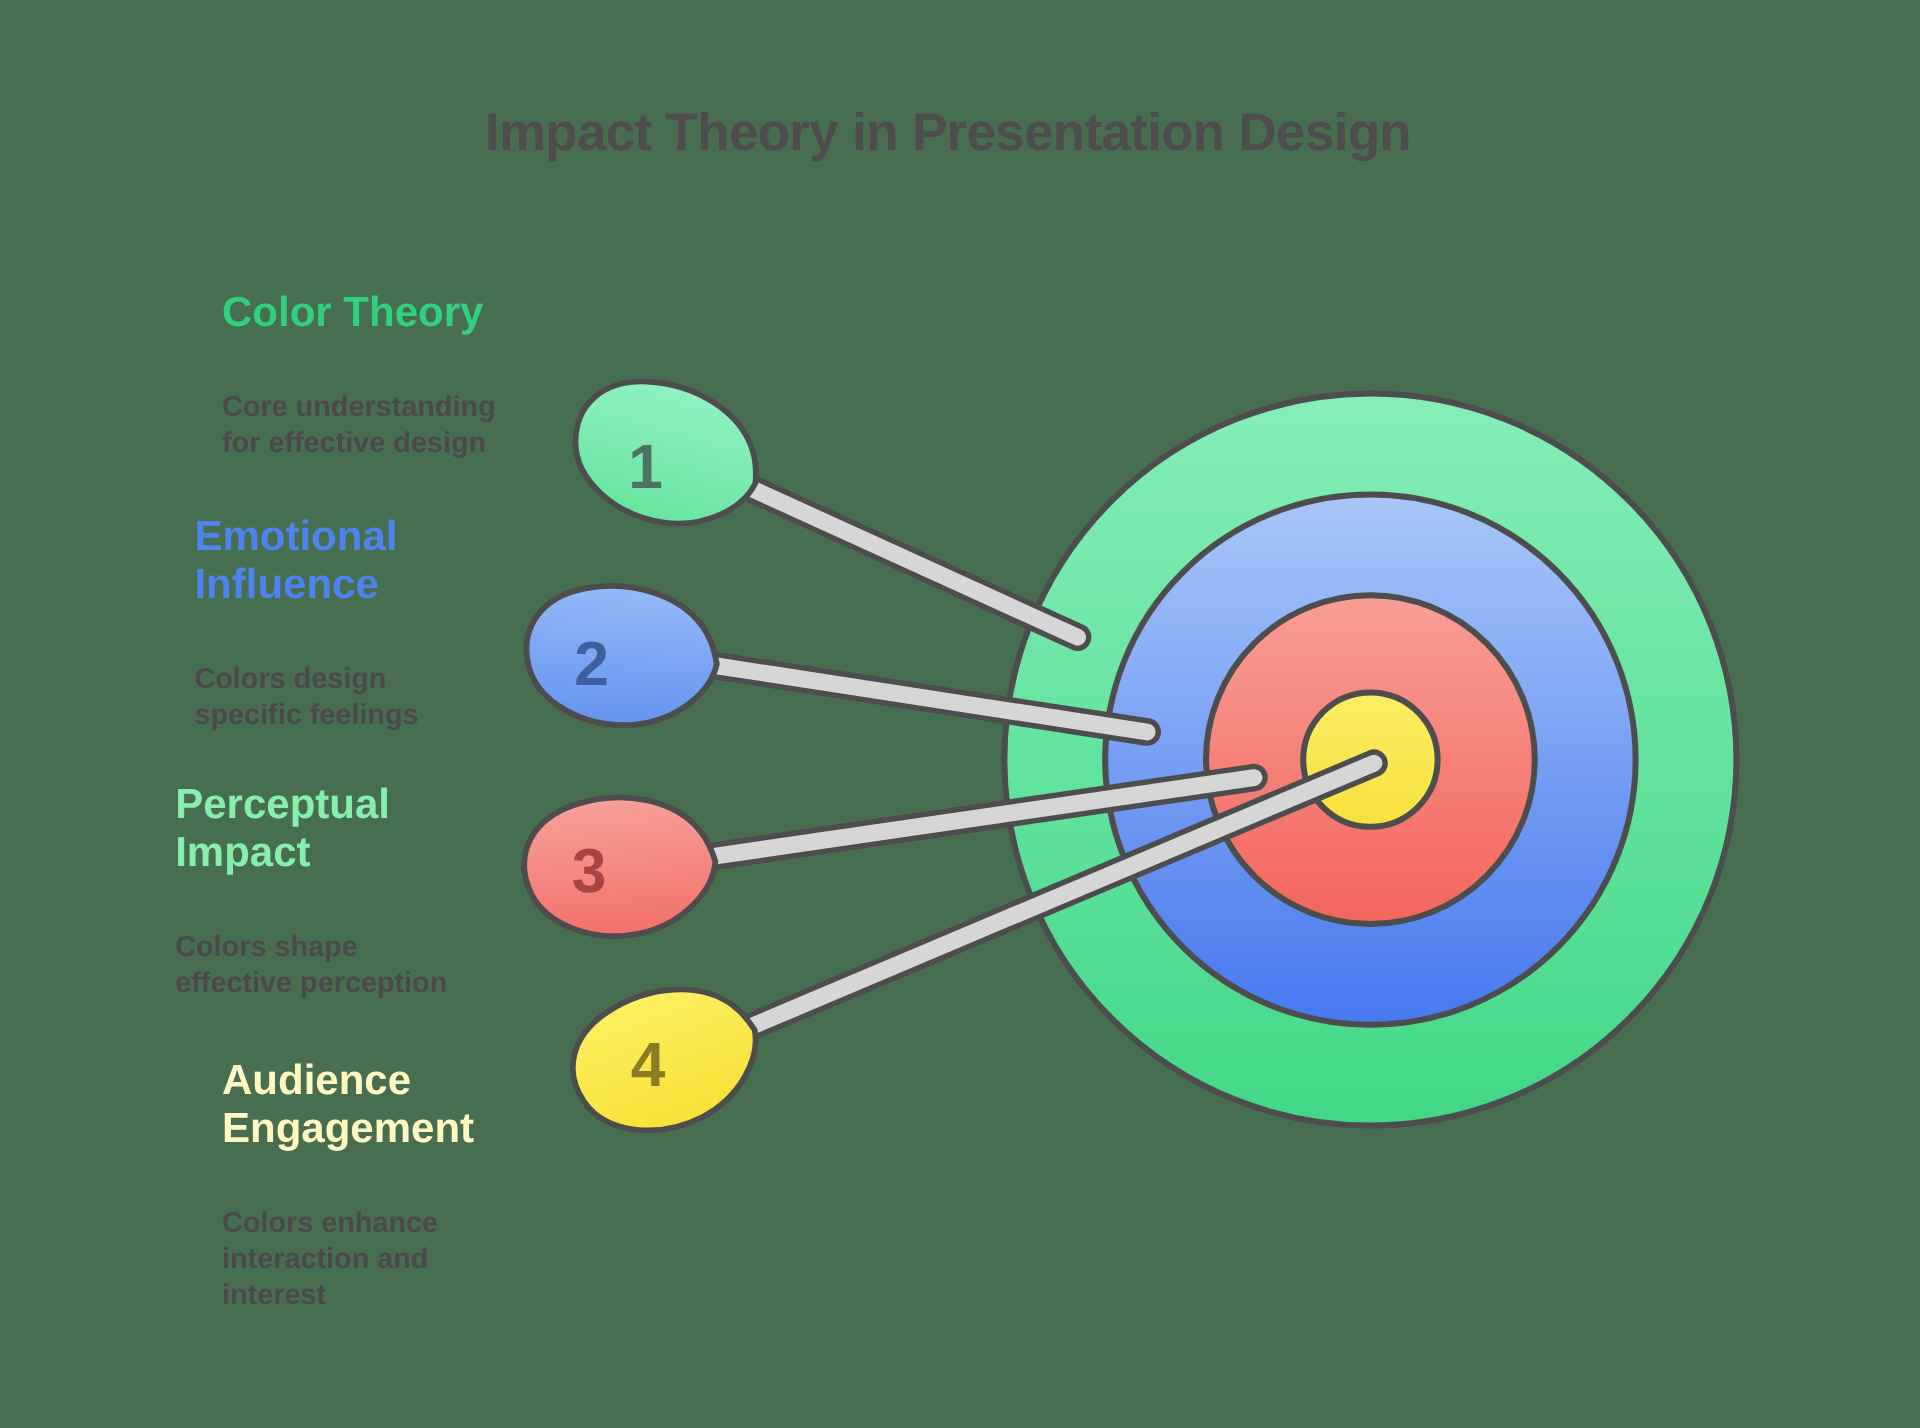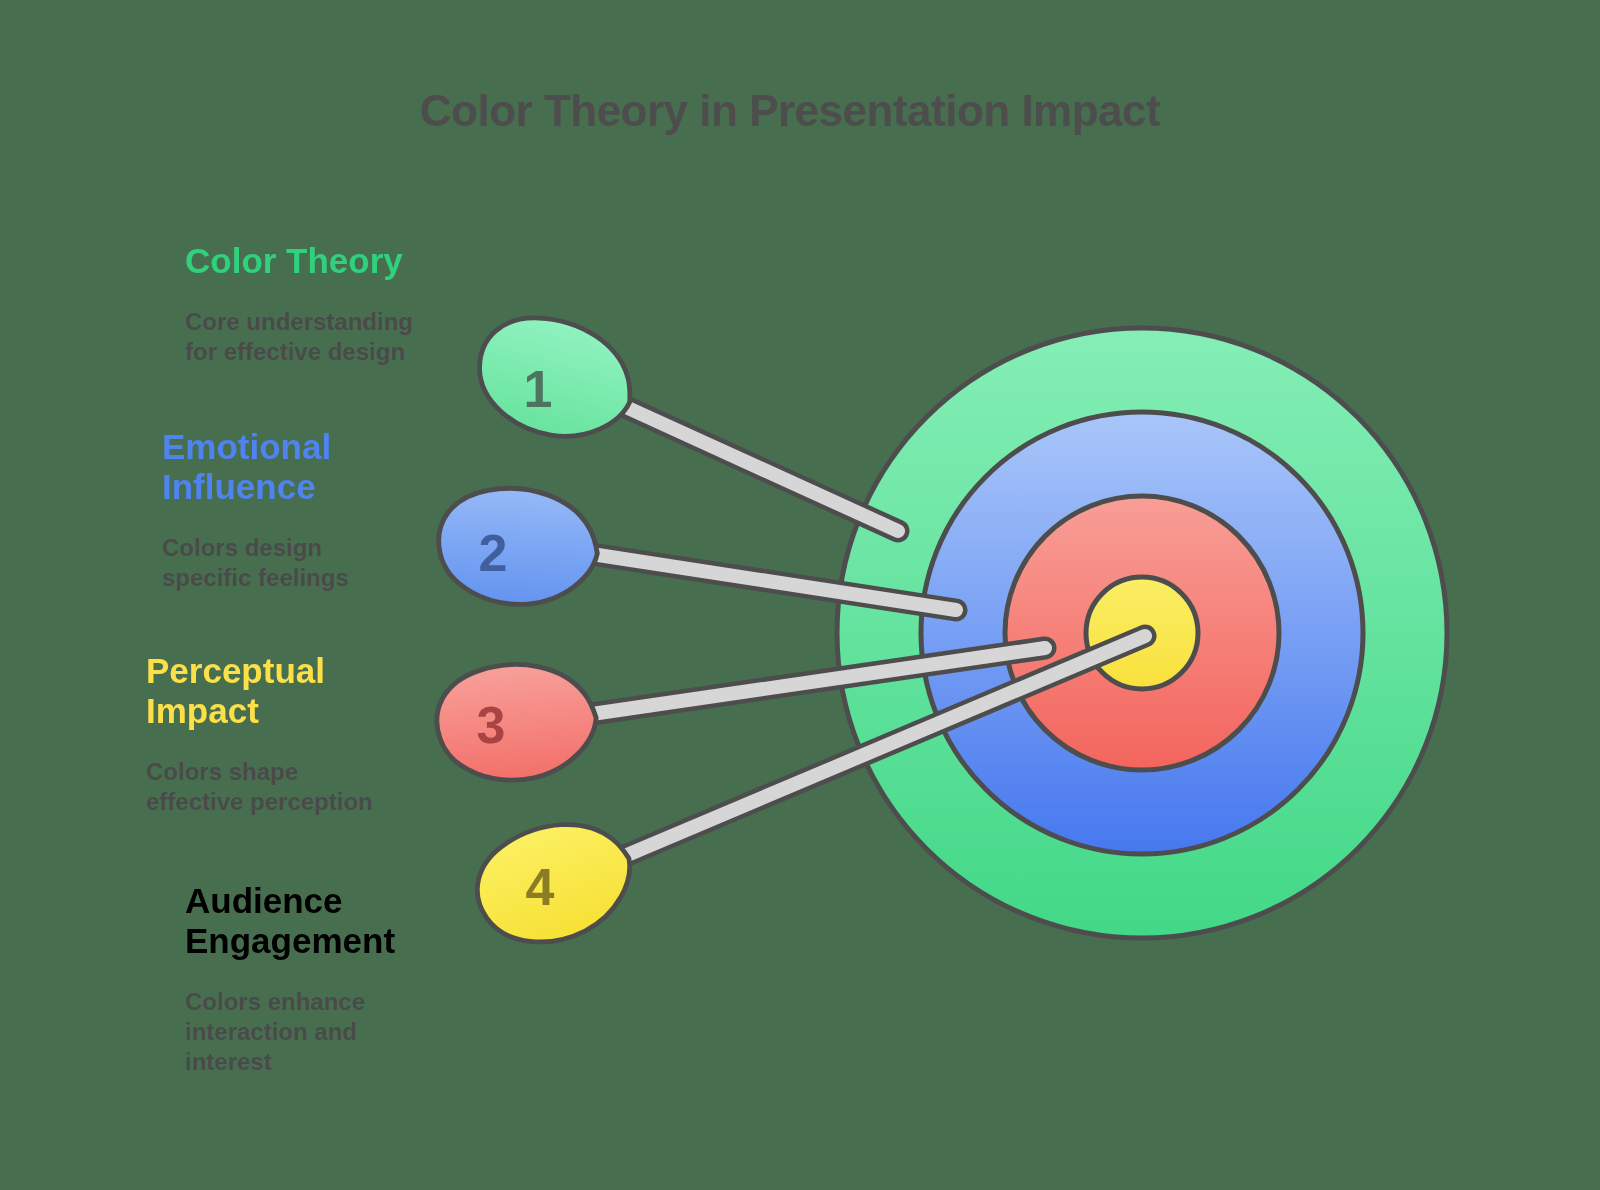--- a/index.html
+++ b/index.html
@@ -12,29 +12,29 @@
   }
   .canvas svg{position:absolute;left:0;top:0;}
   .title{
     position:absolute;left:0;top:86px;width:1580px;
     text-align:center;
     font-size:44px;font-weight:bold;letter-spacing:-0.5px;
     color:#4d4d4d;margin:0;
   }
   .block{position:absolute;}
   .heading{font-size:35px;font-weight:bold;line-height:40px;margin-top:33px;}
-  .desc{margin-top:26px;font-size:24px;font-weight:bold;line-height:30px;color:#4a4a4a;}
+  .desc{margin-top:44px;font-size:24px;font-weight:bold;line-height:30px;color:#4a4a4a;}
   .b1{left:185px;top:208px;width:250px;}
   .b2{left:162px;top:394px;width:230px;}
   .b3{left:146px;top:618px;width:245px;}
   .b4{left:185px;top:848px;width:215px;}
   .c-green{color:#30d07d;}
   .c-blue{color:#4e83f0;}
-  .c-red{color:#fde047;}
-  .c-yellow{color:#000000;}
+  .c-red{color:#86efac;}
+  .c-yellow{color:#fef9c3;}
   .ring{stroke:#4d4d4d;stroke-width:5;}
   .shaft-outer{stroke:#4d4d4d;stroke-width:23;stroke-linecap:round;fill:none;}
   .shaft-inner{stroke:#d6d6d6;stroke-width:14;stroke-linecap:round;fill:none;}
   .pick{stroke:#4d4d4d;stroke-width:5;}
   .pin-num{font-family:"Liberation Sans", sans-serif;font-size:52px;font-weight:bold;text-anchor:middle;}
 </style>
 </head>
 <body>
 
 <div class="canvas">
@@ -115,21 +115,21 @@
         <use href="#pick" class="pick" fill="url(#pRed)" transform="translate(514,725) rotate(-5) scale(0.97) translate(-85,-68)"></use>
         <text class="pin-num" x="491" y="743" fill="#a84444">3</text>
       </g>
       <g>
         <use href="#pick" class="pick" fill="url(#pYellow)" transform="translate(553,886) rotate(-20) scale(0.95) translate(-85,-68)"></use>
         <text class="pin-num" x="540" y="905" fill="#8a7d25">4</text>
       </g>
     </g>
   </svg>
 
-  <h1 class="title">Color Theory in Presentation Impact</h1>
+  <h1 class="title">Impact Theory in Presentation Design</h1>
 
   <div class="block b1">
     <div class="heading c-green">Color Theory</div>
     <div class="desc">Core understanding for effective design</div>
   </div>
 
   <div class="block b2">
     <div class="heading c-blue">Emotional Influence</div>
     <div class="desc">Colors design specific feelings</div>
   </div>

